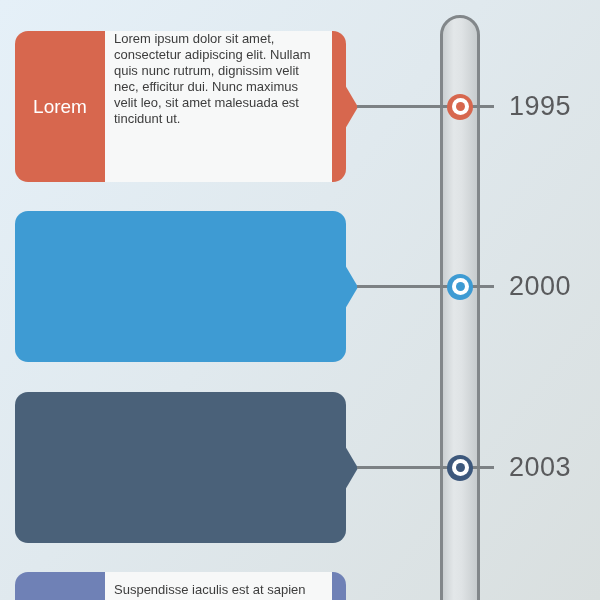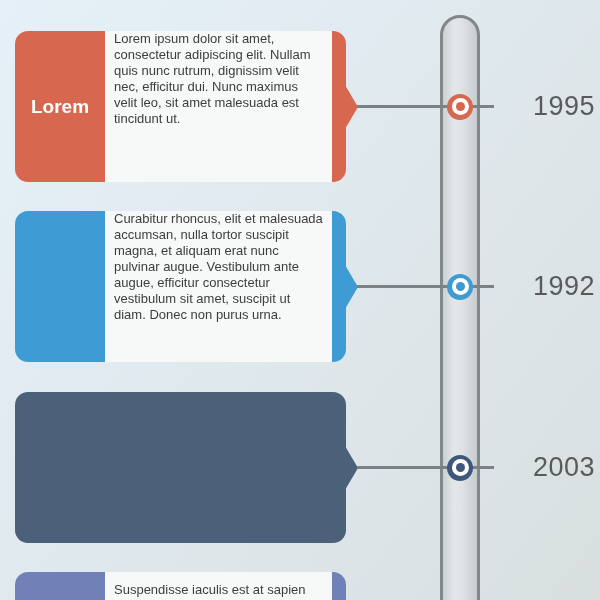--- a/index.html
+++ b/index.html
@@ -57,21 +57,20 @@
     height: 100%;
     display: flex;
     align-items: center;
     justify-content: center;
     text-align: center;
     color: #ffffff;
     font-size: 19px;
     line-height: 23px;
     padding: 0 4px;
     box-sizing: border-box;
-    font-weight: bold;
   }
   .card-body {
     position: absolute;
     left: 90px;
     top: 0;
     width: 227px;
     height: 100%;
     background: #f7f8f8;
     display: flex;
     align-items: flex-start;
@@ -139,21 +138,20 @@
   .year {
     position: absolute;
     left: 509px;
     top: 0;
     height: 151px;
     display: flex;
     align-items: center;
     font-size: 27px;
     color: #595a5c;
     letter-spacing: 0.5px;
-    margin-left: 24px;
   }
 </style>
 </head>
 <body>
 
 <div class="stage">
 
   <div class="bar"></div>
 
   <div class="entry" data-index="0" style="--accent: #d7674e; --marker: #d7674e;">
@@ -169,31 +167,28 @@
       <div class="marker-ring">
         <div class="marker-dot"></div>
       </div>
     </div>
     <div class="year">1995</div>
   </div>
 
   <div class="entry" data-index="1" style="--accent: #3e9bd3; --marker: #3e9bd3;">
     <div class="connector"></div>
     <div class="card">
-      <div class="card-body">
-        <div class="card-text">Curabitur rhoncus, elit et malesuada accumsan, nulla tortor suscipit magna, et aliquam erat nunc pulvinar augue. Vestibulum ante augue, efficitur consectetur vestibulum sit amet, suscipit ut diam. Donec non purus urna.</div>
-      </div>
     </div>
     <div class="arrow"></div>
     <div class="marker">
       <div class="marker-ring">
         <div class="marker-dot"></div>
       </div>
     </div>
-    <div class="year">1992</div>
+    <div class="year">2000</div>
   </div>
 
   <div class="entry" data-index="2" style="--accent: #4a6179; --marker: #3d587c;">
     <div class="connector"></div>
     <div class="card">
     </div>
     <div class="arrow"></div>
     <div class="marker">
       <div class="marker-ring">
         <div class="marker-dot"></div>

